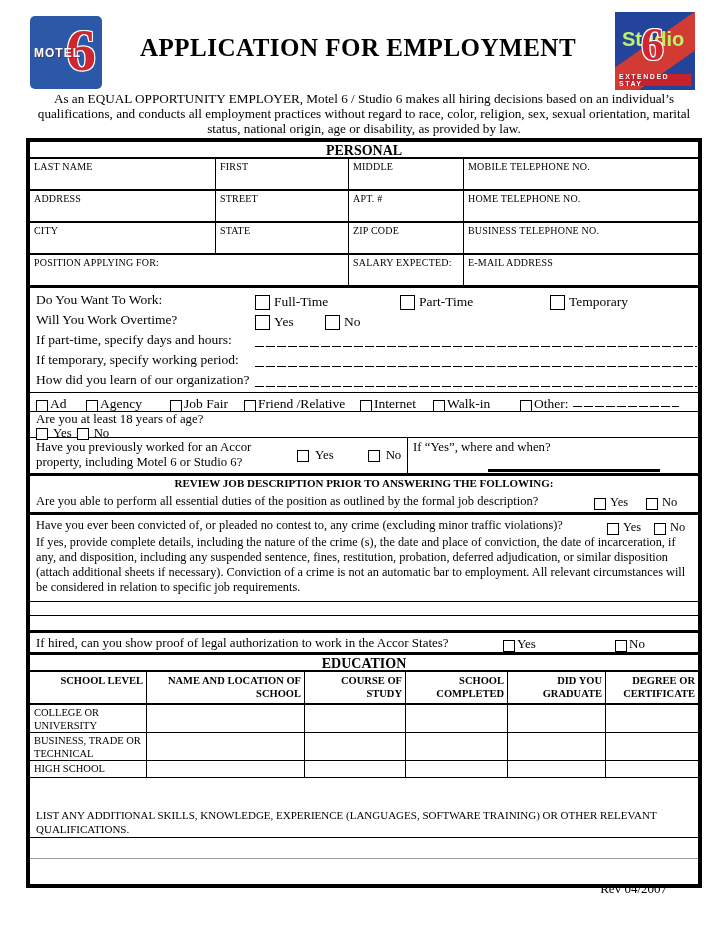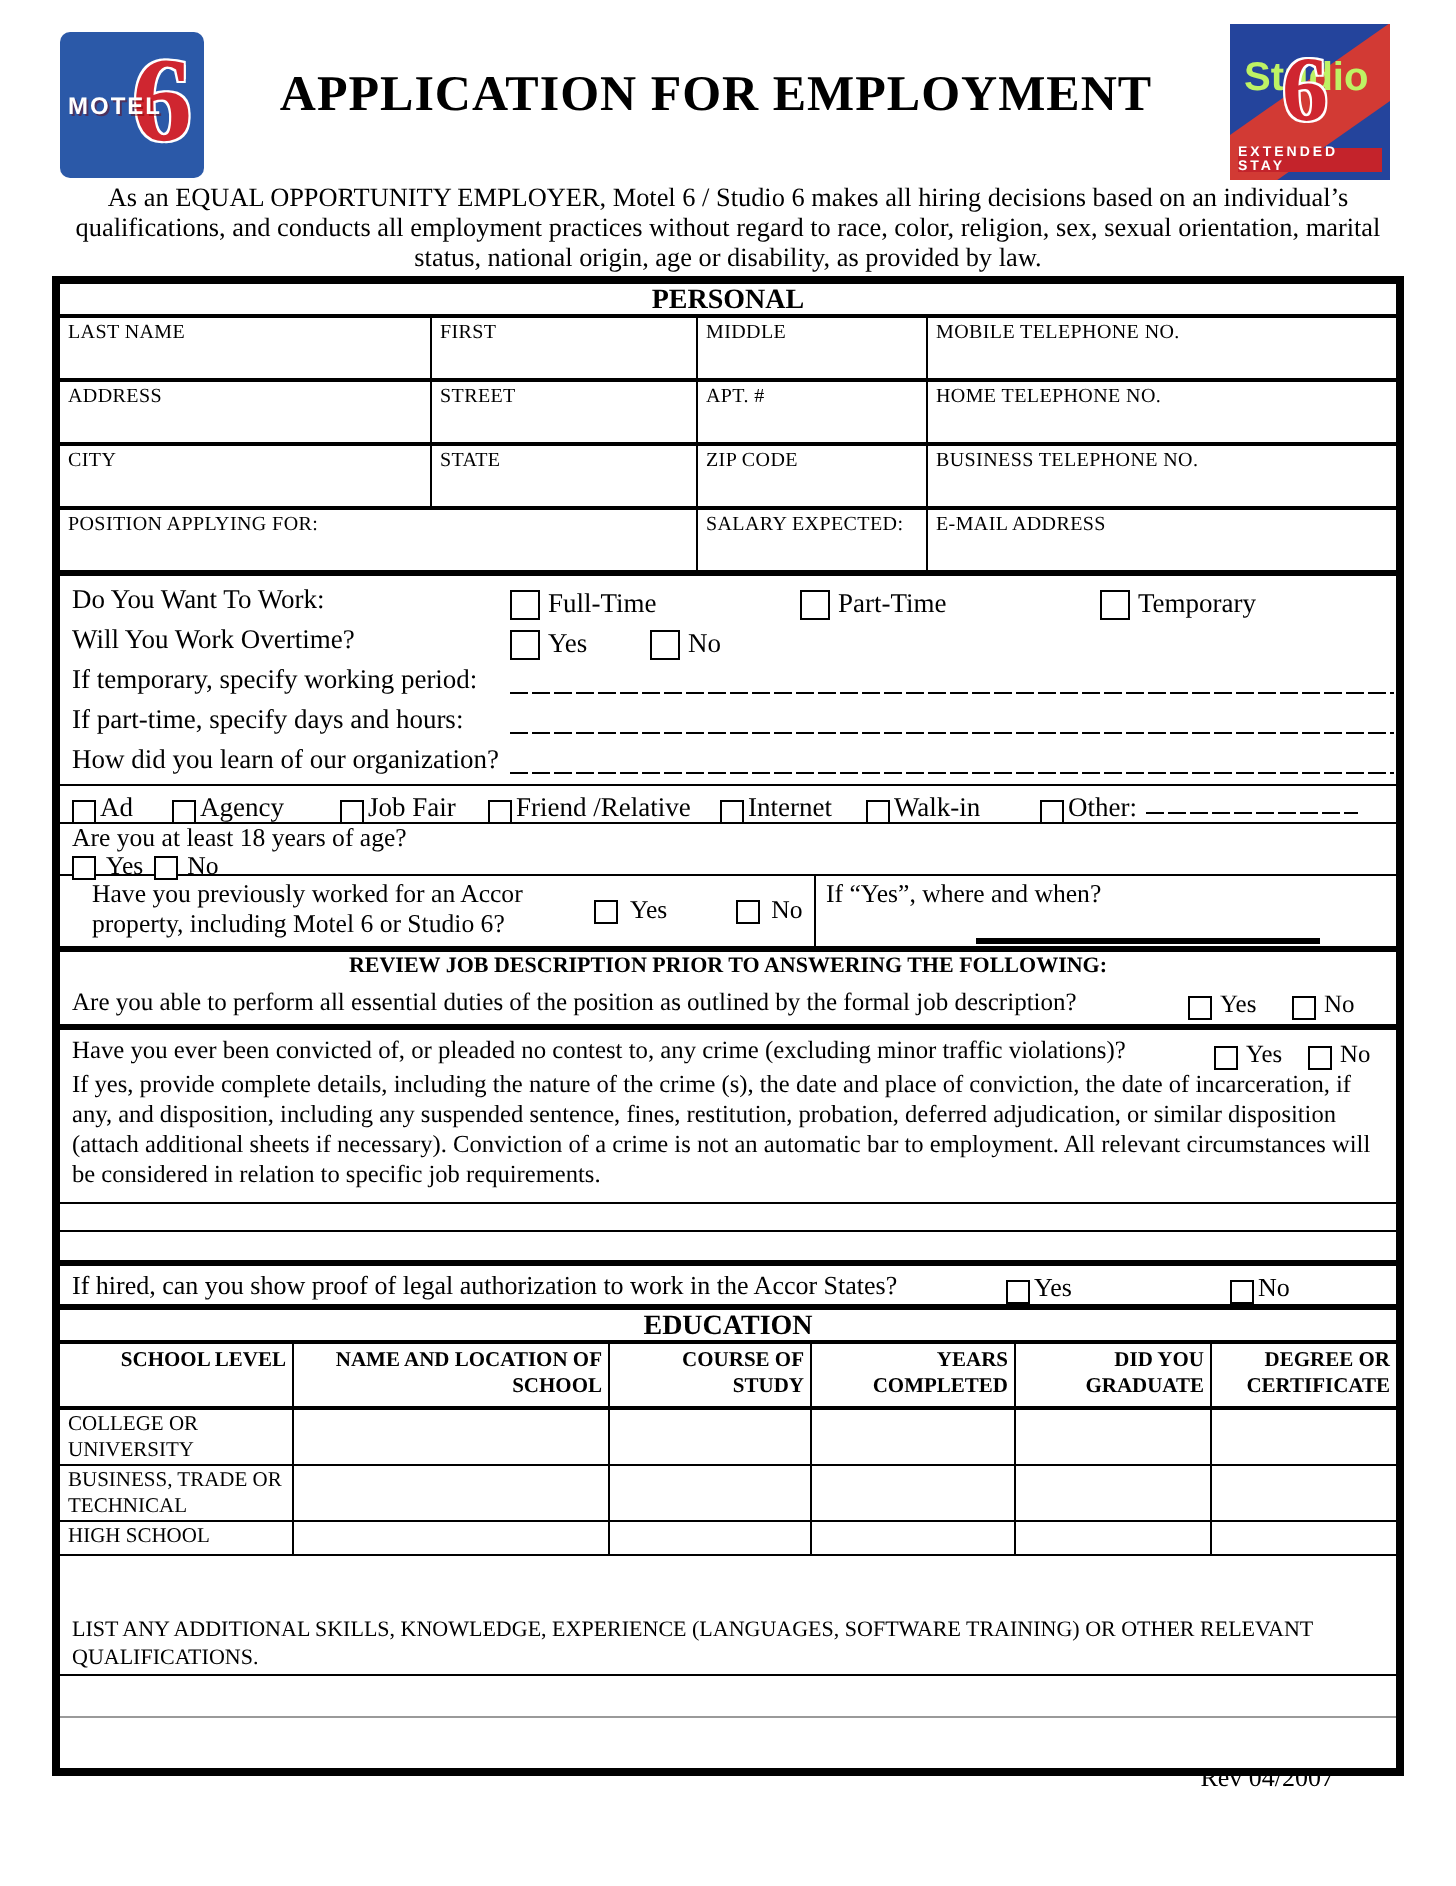--- a/index.html
+++ b/index.html
@@ -48,21 +48,21 @@
 
   .srcrow { position:relative; height:19px; border-top:1px solid #000; margin-top:2px; font-size:13.5px; }
   .srcrow .at { height:19px; gap:2px; }
   .srcrow .fl2 { position:absolute; bottom:4px; left:543px; width:106px; height:1.5px;
            background:repeating-linear-gradient(to right,#000 0 9px,rgba(0,0,0,0) 9px 11px); }
 
   .ageblock { border-top:1px solid #000; padding:1px 6px; font-size:12.8px; line-height:1.05; height:26px; }
   .agecbs { display:flex; align-items:center; gap:5px; margin-top:1px; }
 
   .accor { border-top:1px solid #000; display:grid; grid-template-columns:255px 122px auto; height:36px; font-size:12.8px; }
-  .accor .q { padding:2px 0 0 16px; line-height:1.2; }
+  .accor .q { padding:2px 0 0 6px; line-height:1.2; }
   .accor .cbs { display:flex; align-items:center; gap:6px; padding-left:12px; }
   .accor .cbs .sp { width:22px; }
   .accor .ifyes { border-left:1px solid #000; position:relative; padding:2px 4px 0 5px; line-height:1.2; }
   .ansline { position:absolute; bottom:1px; left:80px; width:172px; height:3px; background:#000; }
 
   .review { padding:1px 6px 2px 6px; }
   .review .hd { text-align:center; font-weight:bold; font-size:11px; height:16px; }
   .review .qrow { position:relative; height:17px; font-size:12.5px; }
   .review .qrow .lab { position:absolute; left:0; top:0; line-height:17px; white-space:nowrap; }
   .review .qrow .at { height:17px; }
@@ -166,25 +166,25 @@
         <span class="at" style="left:219px">
           <span class="cb cb-lg"></span>
           <span>Yes</span>
         </span>
         <span class="at" style="left:289px">
           <span class="cb cb-lg"></span>
           <span>No</span>
         </span>
       </div>
       <div class="wrow">
+        <span class="lab">If part-time, specify days and hours:</span>
+        <span class="fline" style="left:219px;width:442px"></span>
+      </div>
+      <div class="wrow">
         <span class="lab">If temporary, specify working period:</span>
-        <span class="fline" style="left:219px;width:442px"></span>
-      </div>
-      <div class="wrow">
-        <span class="lab">If part-time, specify days and hours:</span>
         <span class="fline" style="left:219px;width:442px"></span>
       </div>
       <div class="wrow">
         <span class="lab">How did you learn of our organization?</span>
         <span class="fline" style="left:219px;width:442px"></span>
       </div>
     </div>
 
     <div class="srcrow">
       <span class="at" style="left:6px">
@@ -294,21 +294,21 @@
     </div>
 
     <div class="thick"></div>
 
     <div class="sec-title">EDUCATION</div>
 
     <div class="egrid ehrow">
       <div class="ehead">SCHOOL LEVEL</div>
       <div class="ehead">NAME AND LOCATION OF SCHOOL</div>
       <div class="ehead">COURSE OF STUDY</div>
-      <div class="ehead">YEARS COMPLETED</div>
+      <div class="ehead">SCHOOL COMPLETED</div>
       <div class="ehead">DID YOU GRADUATE</div>
       <div class="ehead">DEGREE OR CERTIFICATE</div>
     </div>
     <div class="egrid erow h28">
       <div class="ecell">COLLEGE OR UNIVERSITY</div>
       <div class="ecell"></div>
       <div class="ecell"></div>
       <div class="ecell"></div>
       <div class="ecell"></div>
       <div class="ecell"></div>

